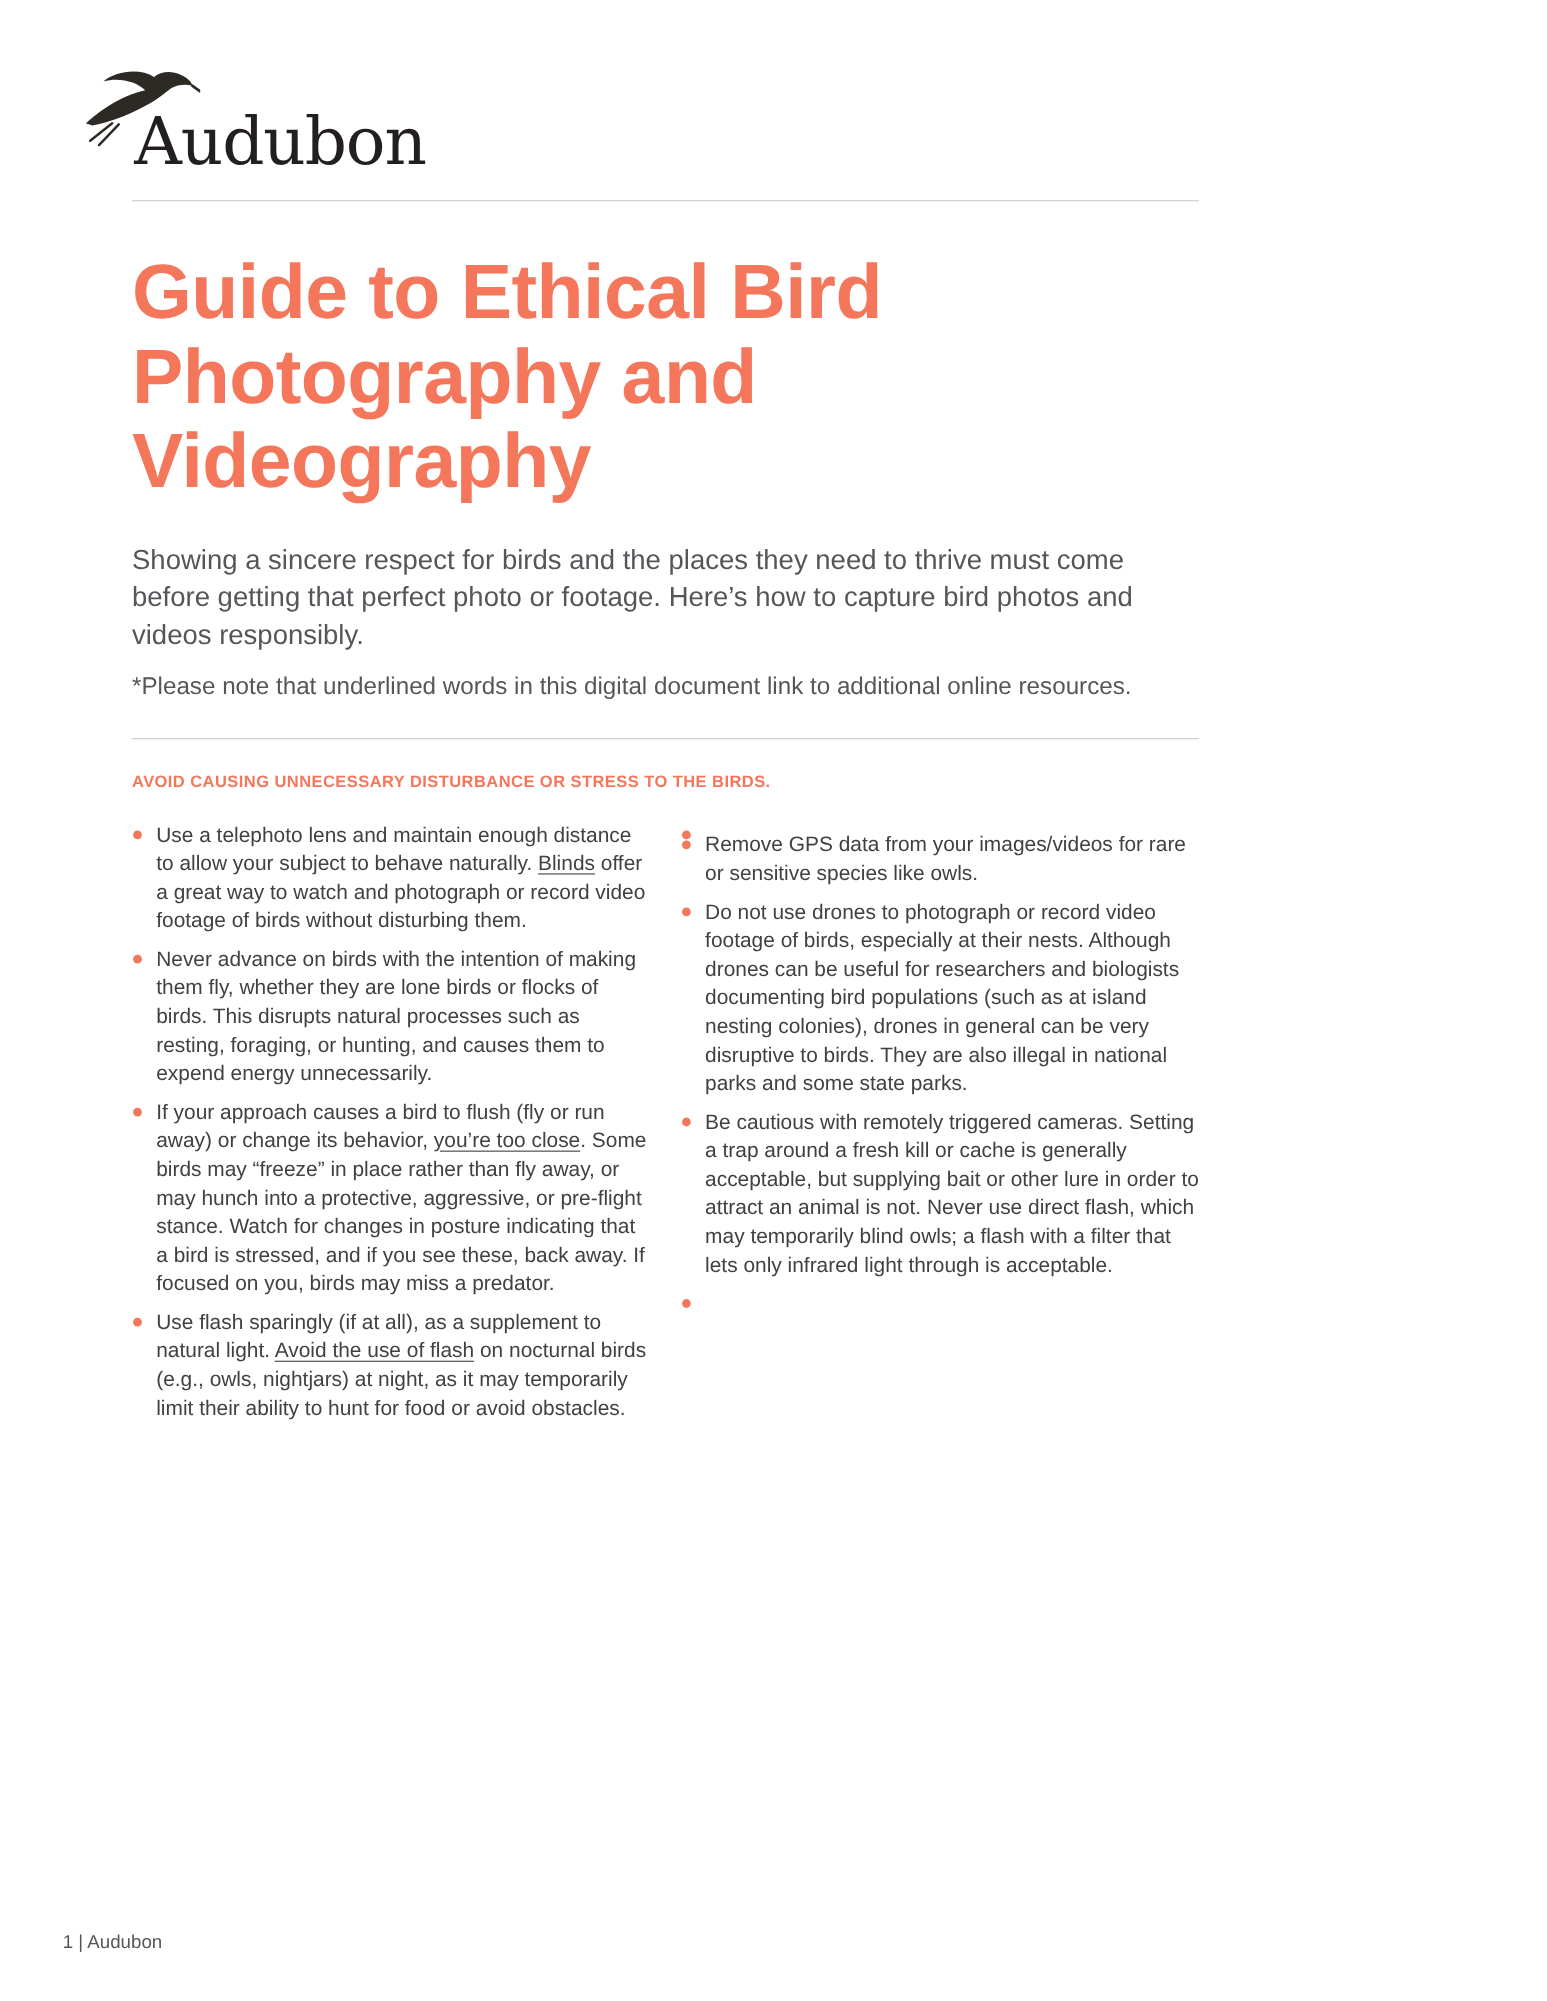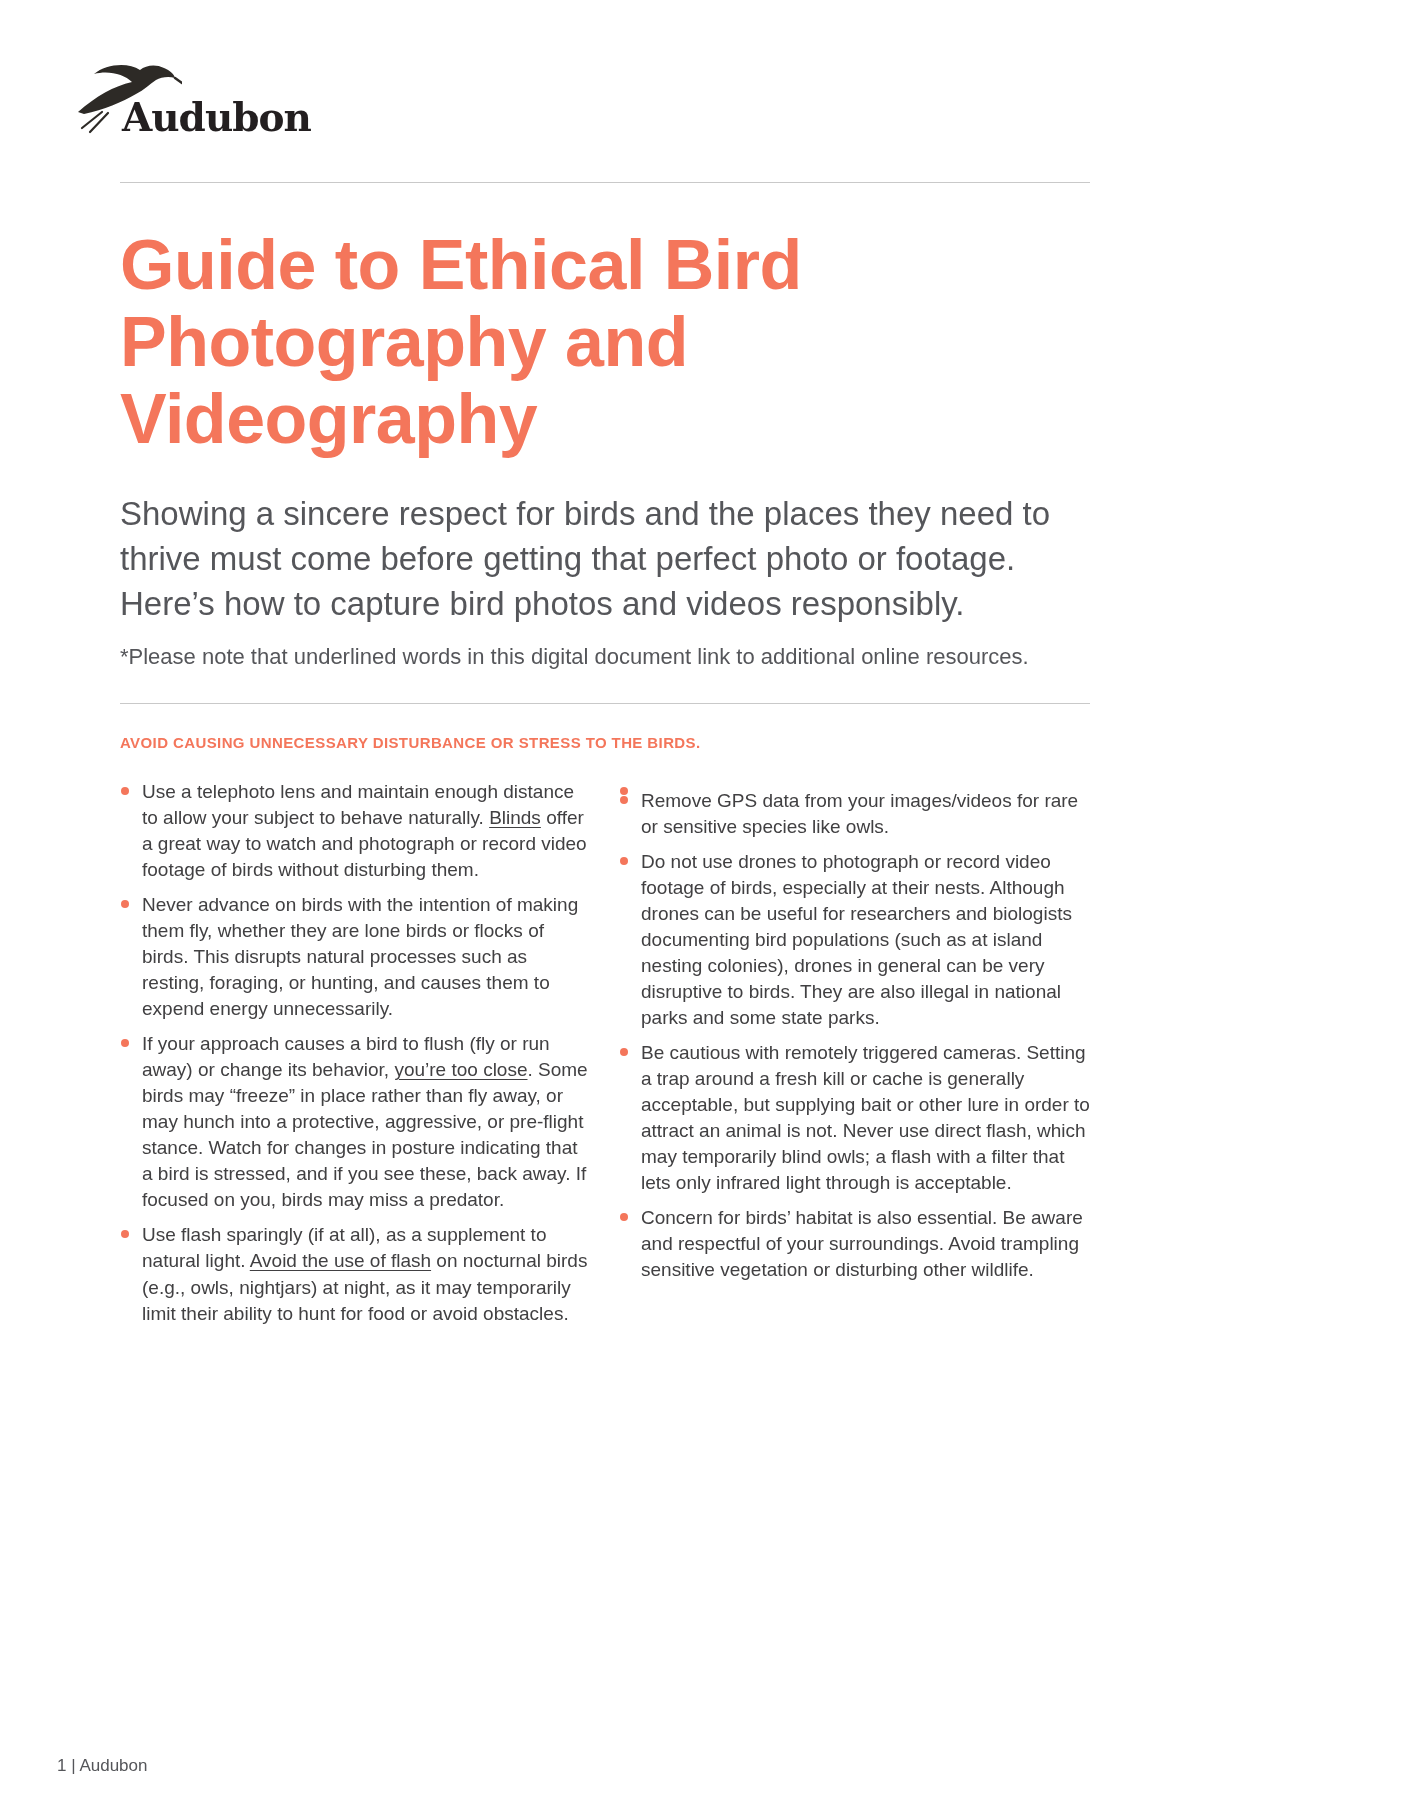--- a/index.html
+++ b/index.html
@@ -21,22 +21,22 @@
     width: 970px;
   }
   
   .logo-row { position: relative; margin-top: 56px; height: 112px; }
   .bird { position: absolute; left: -50px; top: 4px; }
   .wordmark {
     position: absolute;
     left: 2px;
     top: 38px;
     font-family: "DejaVu Serif", serif;
-    font-size: 39px;
-    font-weight: 700;
+    font-size: 60px;
+    font-weight: 400;
     letter-spacing: -1px;
     color: var(--logo, #231F20);
   }
   hr.rule {
     border: none;
     border-top: 1px solid var(--divider, #C9C9C9);
     height: 0;
     width: 100%;
   }
   .rule-1 { margin-top: 14px; }
@@ -48,21 +48,21 @@
     font-size: 70px;
     line-height: 1.1;
     font-weight: 700;
     letter-spacing: -0.5px;
   }
   
   .intro {
     margin-top: 34px;
     width: 960px;
     color: var(--muted, #55565A);
-    font-size: 33px;
+    font-size: 25px;
     line-height: 1.36;
     font-weight: 400;
   }
   .note {
     margin-top: 16px;
     color: var(--muted, #55565A);
     font-size: 22px;
     line-height: 1.3;
   }
   
@@ -142,20 +142,20 @@
           <div class="bullet"><span class="dot"></span><span><span>Use a telephoto lens and maintain enough distance to allow your subject to behave naturally. </span><span class="link">Blinds</span><span> offer a great way to watch and photograph or record video footage of birds without disturbing them.</span></span></div>
           <div class="bullet"><span class="dot"></span><span><span>Never advance on birds with the intention of making them fly, whether they are lone birds or flocks of birds. This disrupts natural processes such as resting, foraging, or hunting, and causes them to expend energy unnecessarily.</span></span></div>
           <div class="bullet"><span class="dot"></span><span><span>If your approach causes a bird to flush (fly or run away) or change its behavior, </span><span class="link">you’re too close</span><span>. Some birds may “freeze” in place rather than fly away, or may hunch into a protective, aggressive, or pre-flight stance. Watch for changes in posture indicating that a bird is stressed, and if you see these, back away. If focused on you, birds may miss a predator.</span></span></div>
           <div class="bullet"><span class="dot"></span><span><span>Use flash sparingly (if at all), as a supplement to natural light. </span><span class="link">Avoid the use of flash</span><span> on nocturnal birds (e.g., owls, nightjars) at night, as it may temporarily limit their ability to hunt for food or avoid obstacles.</span></span></div>
         </div>
       <div class="col" id="col-right">
           <div class="bullet"><span class="dot"></span></div>
           <div class="bullet"><span class="dot"></span><span><span>Remove GPS data from your images/videos for rare or sensitive species like owls.</span></span></div>
           <div class="bullet"><span class="dot"></span><span><span>Do not use drones to photograph or record video footage of birds, especially at their nests. Although drones can be useful for researchers and biologists documenting bird populations (such as at island nesting colonies), drones in general can be very disruptive to birds. They are also illegal in national parks and some state parks.</span></span></div>
           <div class="bullet"><span class="dot"></span><span><span>Be cautious with remotely triggered cameras. Setting a trap around a fresh kill or cache is generally acceptable, but supplying bait or other lure in order to attract an animal is not. Never use direct flash, which may temporarily blind owls; a flash with a filter that lets only infrared light through is acceptable.</span></span></div>
-          <div class="bullet"><span class="dot"></span><span><span>Concern for birds’ habitat is also essential. Be aware and respectful of your surroundings. Avoid trampling sensitive vegetation or disturbing other wildlife.</span></span></div>
+          <div class="bullet"><span class="dot"></span></div>
         </div>
     </div>
 
   </div>
 
   <div class="footer">1 | Audubon</div>
 </div>
 
 </body></html>

